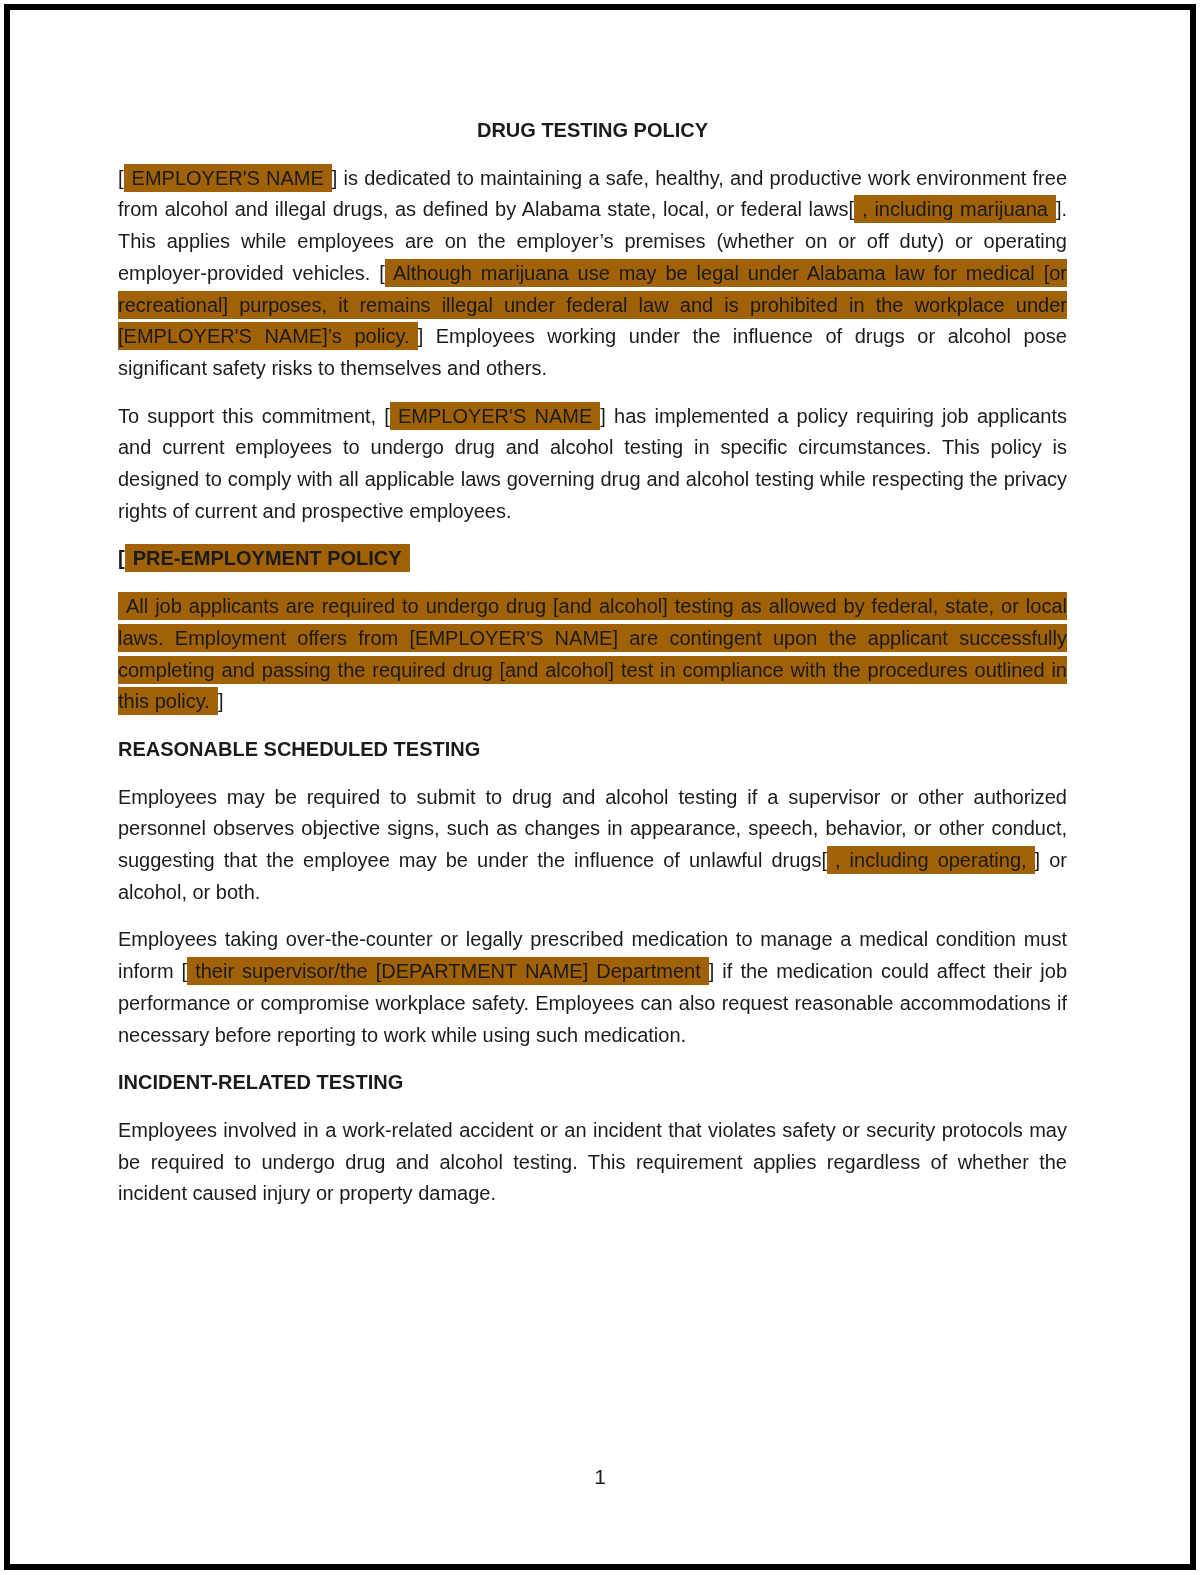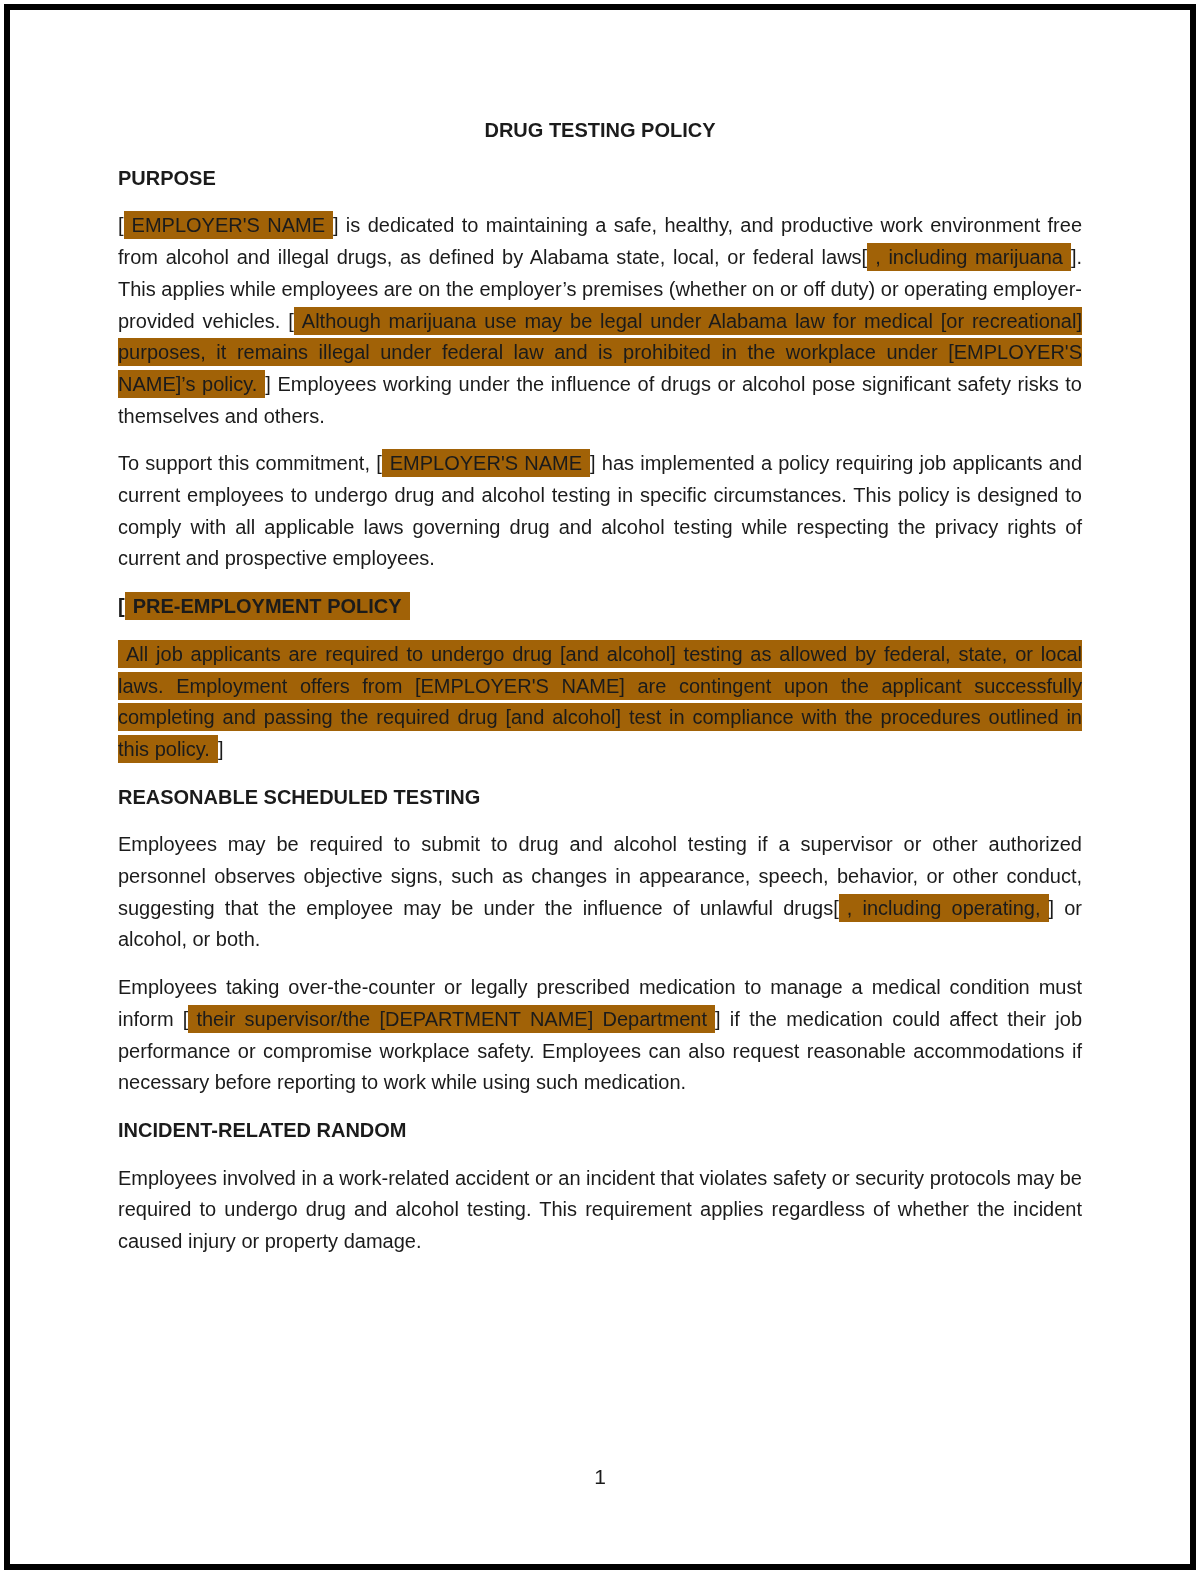--- a/index.html
+++ b/index.html
@@ -17,21 +17,21 @@
   }
   .page-frame {
     position: absolute;
     top: 4px; left: 4px; right: 4px; bottom: 5px;
     border: 6px solid #000000;
     pointer-events: none;
   }
   .content {
     position: absolute;
     left: 118px;
-    right: 118px;
+    right: 133px;
     top: 115px;
   }
   .block {
     margin: 0 0 16px 0;
     font-size: 20px;
     line-height: 31.7px;
     text-align: justify;
   }
   .title {
     text-align: center;
@@ -57,29 +57,28 @@
   }
 </style>
 </head>
 <body>
 
 <div class="page-frame"></div>
 
 <div class="content">
   <p class="block title">DRUG TESTING POLICY</p>
 
-  <p class="block heading"><span>PURPOSE</span></p>
   <p class="block"><span>[</span><span class="hl">EMPLOYER'S NAME</span><span>] is dedicated to maintaining a safe, healthy, and productive work environment free from alcohol and illegal drugs, as defined by Alabama state, local, or federal laws[</span><span class="hl">, including marijuana</span><span>]. This applies while employees are on the employer’s premises (whether on or off duty) or operating employer-provided vehicles. [</span><span class="hl">Although marijuana use may be legal under Alabama law for medical [or recreational] purposes, it remains illegal under federal law and is prohibited in the workplace under [EMPLOYER'S NAME]’s policy.</span><span>] Employees working under the influence of drugs or alcohol pose significant safety risks to themselves and others.</span></p>
   <p class="block"><span>To support this commitment, [</span><span class="hl">EMPLOYER'S NAME</span><span>] has implemented a policy requiring job applicants and current employees to undergo drug and alcohol testing in specific circumstances. This policy is designed to comply with all applicable laws governing drug and alcohol testing while respecting the privacy rights of current and prospective employees.</span></p>
 
   <p class="block heading"><span>[</span><span class="hl">PRE-EMPLOYMENT POLICY</span></p>
   <p class="block"><span class="hl">All job applicants are required to undergo drug [and alcohol] testing as allowed by federal, state, or local laws. Employment offers from [EMPLOYER'S NAME] are contingent upon the applicant successfully completing and passing the required drug [and alcohol] test in compliance with the procedures outlined in this policy.</span><span>]</span></p>
 
   <p class="block heading"><span>REASONABLE SCHEDULED TESTING</span></p>
   <p class="block"><span>Employees may be required to submit to drug and alcohol testing if a supervisor or other authorized personnel observes objective signs, such as changes in appearance, speech, behavior, or other conduct, suggesting that the employee may be under the influence of unlawful drugs[</span><span class="hl">, including operating,</span><span>] or alcohol, or both.</span></p>
   <p class="block"><span>Employees taking over-the-counter or legally prescribed medication to manage a medical condition must inform [</span><span class="hl">their supervisor/the [DEPARTMENT NAME] Department</span><span>] if the medication could affect their job performance or compromise workplace safety. Employees can also request reasonable accommodations if necessary before reporting to work while using such medication.</span></p>
 
 
-  <p class="block heading"><span>INCIDENT-RELATED RANDOM</span></p>
+  <p class="block heading"><span>INCIDENT-RELATED TESTING</span></p>
   <p class="block"><span>Employees involved in a work-related accident or an incident that violates safety or security protocols may be required to undergo drug and alcohol testing. This requirement applies regardless of whether the incident caused injury or property damage.</span></p>
 </div>
 
 <div class="footer">1</div>
 
 </body></html>

